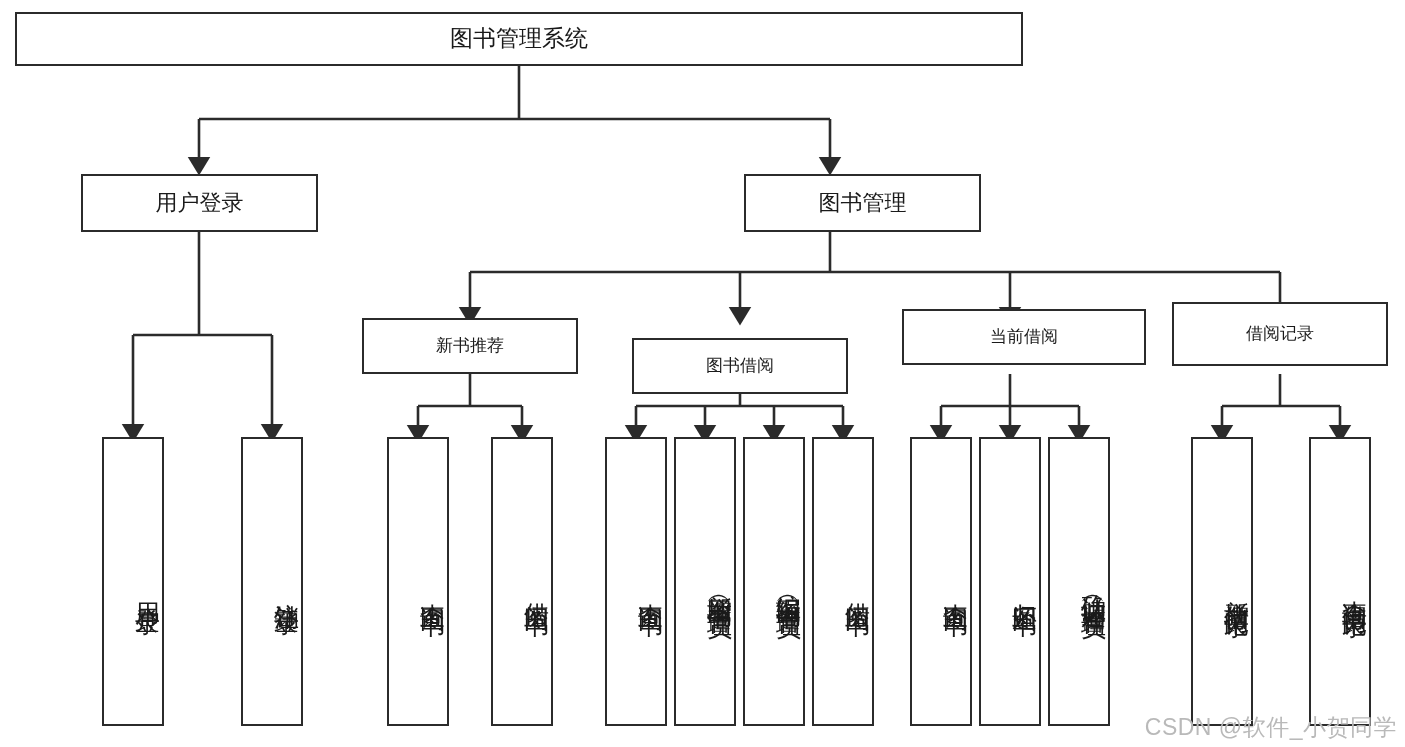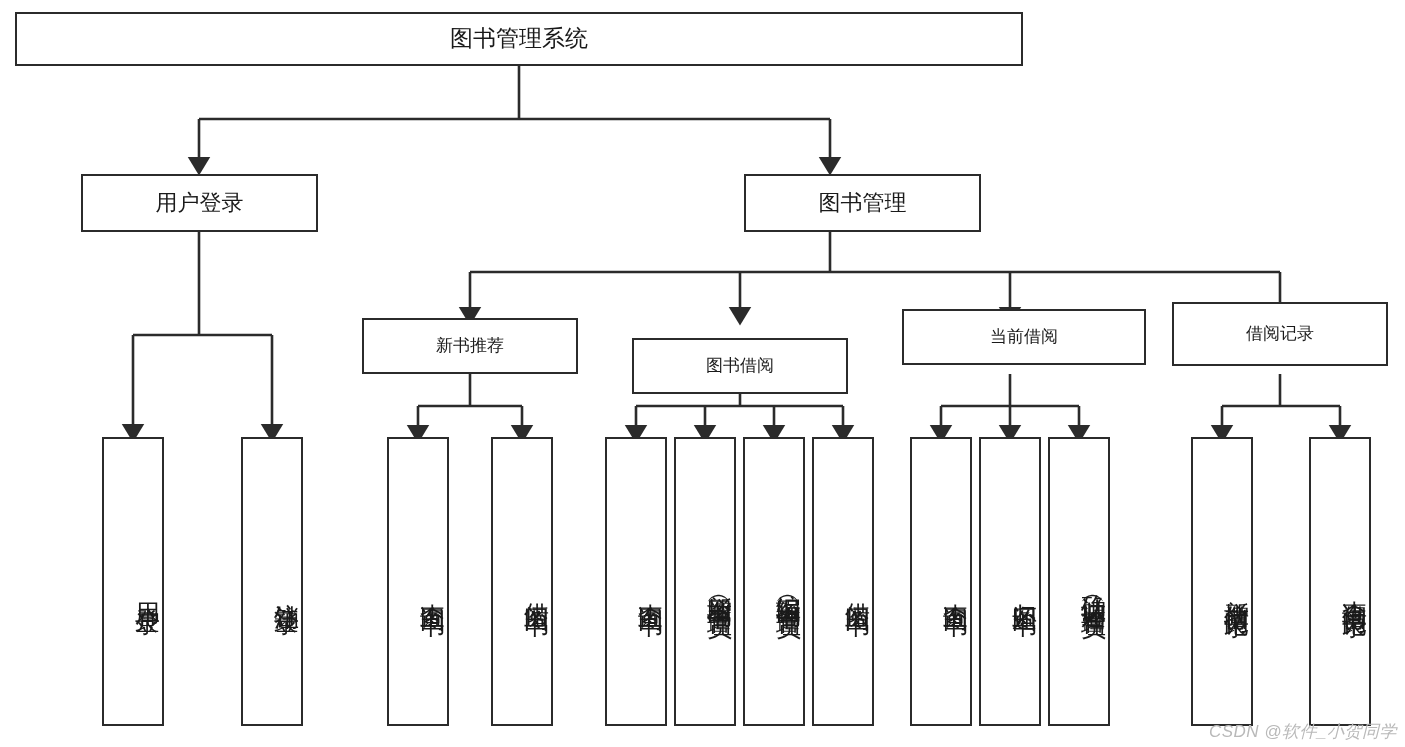--- a/index.html
+++ b/index.html
@@ -41,27 +41,26 @@
     display:block;
     writing-mode:vertical-rl;
     text-orientation:upright;
     white-space:nowrap;
   }
 
   .watermark{
     position:absolute;
     right:8px;
     bottom:4px;
-    font-size:17px;
+    font-size:23px;
     color:#b9b9b9;
     letter-spacing:0.5px;
     white-space:nowrap;
     z-index:5;
     font-family:"Liberation Sans","DejaVu Sans",sans-serif;
-    font-style:italic;
   }
 </style>
 </head>
 <body>
 
 <div id="diagram">
 
   <svg id="edges" viewBox="0 0 1405 747">
     <defs>
       <marker id="arrow" markerWidth="11" markerHeight="11" refX="3.2" refY="5" orient="auto" markerUnits="strokeWidth">

